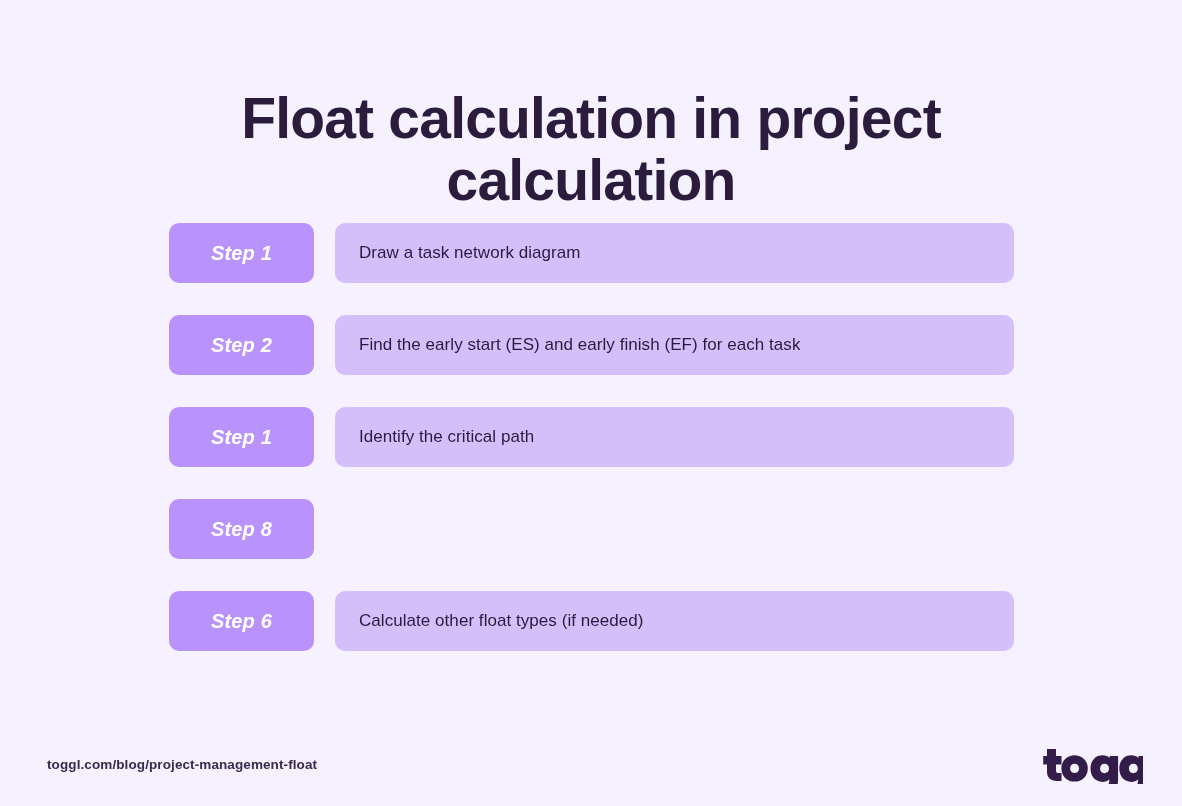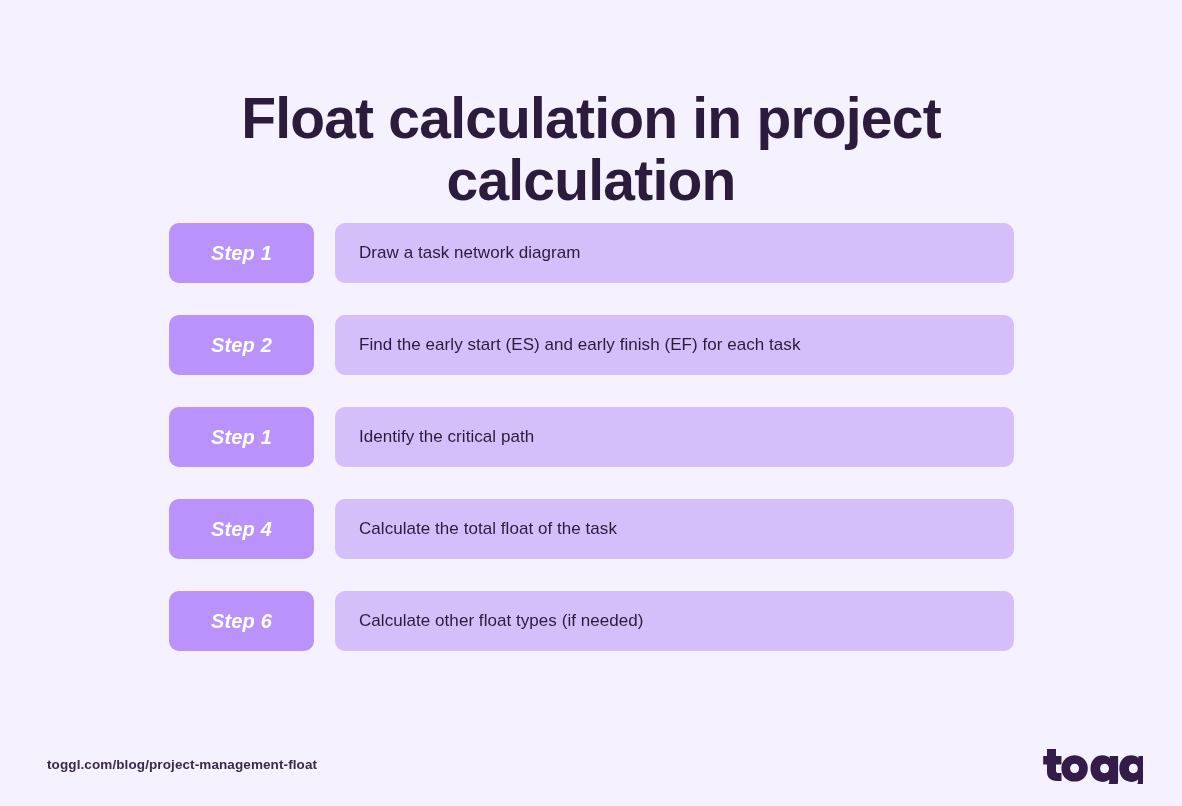--- a/index.html
+++ b/index.html
@@ -138,24 +138,21 @@
         <span class="step-badge-label">Step 1</span>
       </div>
       <div class="step-task">
         <span class="step-task-label">Identify the critical path</span>
       </div>
     </div>
 
 
     <div class="step-row">
       <div class="step-badge">
-        <span class="step-badge-label">Step 4</span>
-      </div>
-      <div class="step-task">
-        <span class="step-task-label">Calculate the total float of the task</span>
+        <span class="step-badge-label">Step 8</span>
       </div>
     </div>
 
     <div class="step-row">
       <div class="step-badge">
         <span class="step-badge-label">Step 6</span>
       </div>
       <div class="step-task">
         <span class="step-task-label">Calculate other float types (if needed)</span>
       </div>

